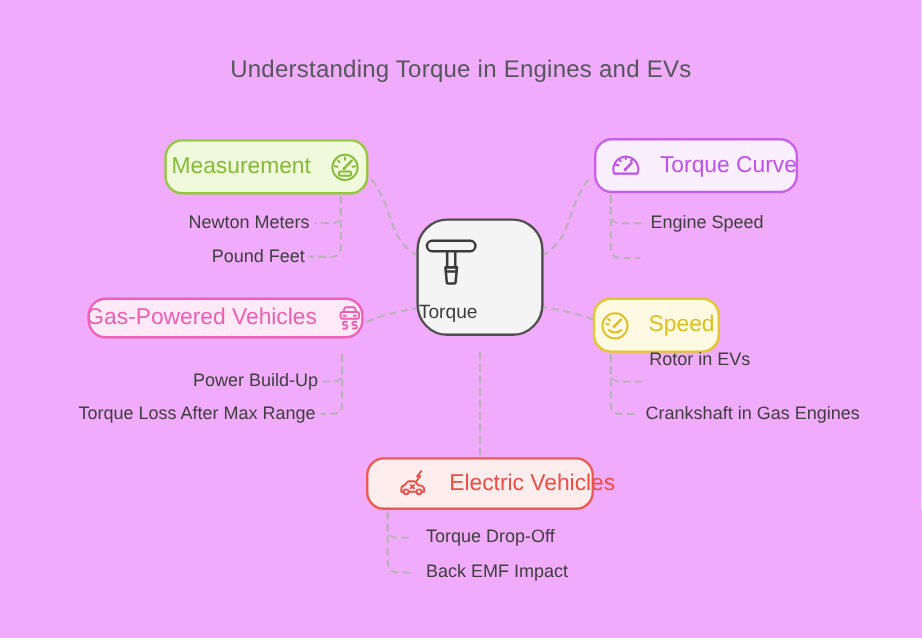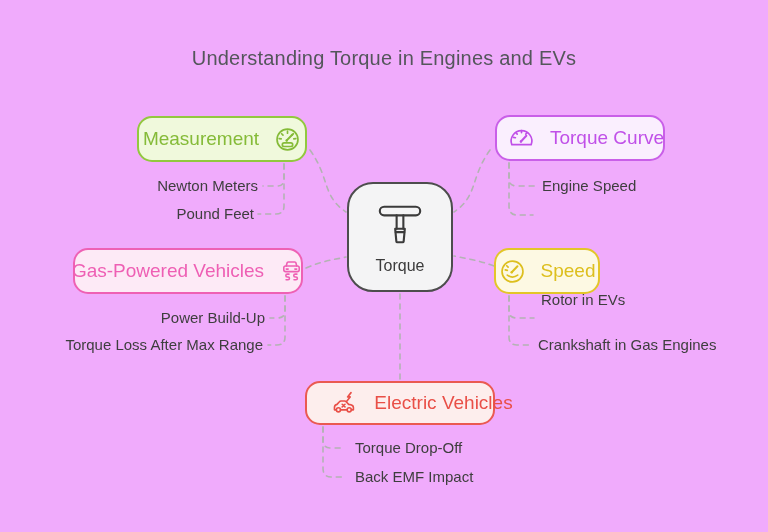--- a/index.html
+++ b/index.html
@@ -14,29 +14,29 @@
   .connector-layer{position:absolute;left:0;top:0;width:768px;height:532px;pointer-events:none;}
   .connector-layer path{fill:none;stroke:#b3b3b3;stroke-width:1.6;stroke-dasharray:5 5;stroke-linecap:round;}
   .branch-node{
     position:absolute;box-sizing:border-box;
     border:2px solid var(--border,#999);background:var(--bg,#f5f5f5);color:var(--text,#333);
     border-radius:15px;display:flex;align-items:center;justify-content:center;
     gap:15px;font-size:19px;white-space:nowrap;
   }
   .branch-node svg{display:block;flex:0 0 auto;}
   .center-node{
-    position:absolute;box-sizing:border-box;left:347px;top:182px;width:106px;height:110px;
+    position:absolute;box-sizing:border-box;left:347px;top:182px;width:106px;height:98px;
     border:2px solid var(--border,#4d4d4d);background:var(--bg,#f4f4f5);color:var(--text,#3b3b3b);
-    border-radius:26px;display:flex;flex-direction:column;align-items:center;justify-content:center;gap:4px;
+    border-radius:26px;display:flex;flex-direction:column;align-items:flex-start;justify-content:center;gap:4px;
     font-size:16px;
   }
   .leaf{position:absolute;font-size:15px;line-height:16px;color:#3e3e3e;white-space:nowrap;}
   #node-measurement{left:137px;top:116px;width:170px;height:46px;}
   #node-torque-curve{left:495px;top:115px;width:170px;height:46px;padding-left:12px;}
-  #node-gas{left:73px;top:248px;width:230px;height:46px;}
+  #node-gas{left:73px;top:248px;width:230px;height:34px;}
   #node-speed{left:494px;top:248px;width:106px;height:46px;}
   #node-ev{left:305px;top:381px;width:190px;height:44px;padding-left:44px;}
   #leaf-nm{right:510px;top:178px;}
   #leaf-pf{right:514px;top:206px;}
   #leaf-es{left:542px;top:178px;}
   #leaf-rc{left:538px;top:207px;}
   #leaf-pb{right:503px;top:310px;}
   #leaf-tl{right:505px;top:337px;}
   #leaf-re{left:541px;top:292px;}
   #leaf-cg{left:538px;top:337px;}

